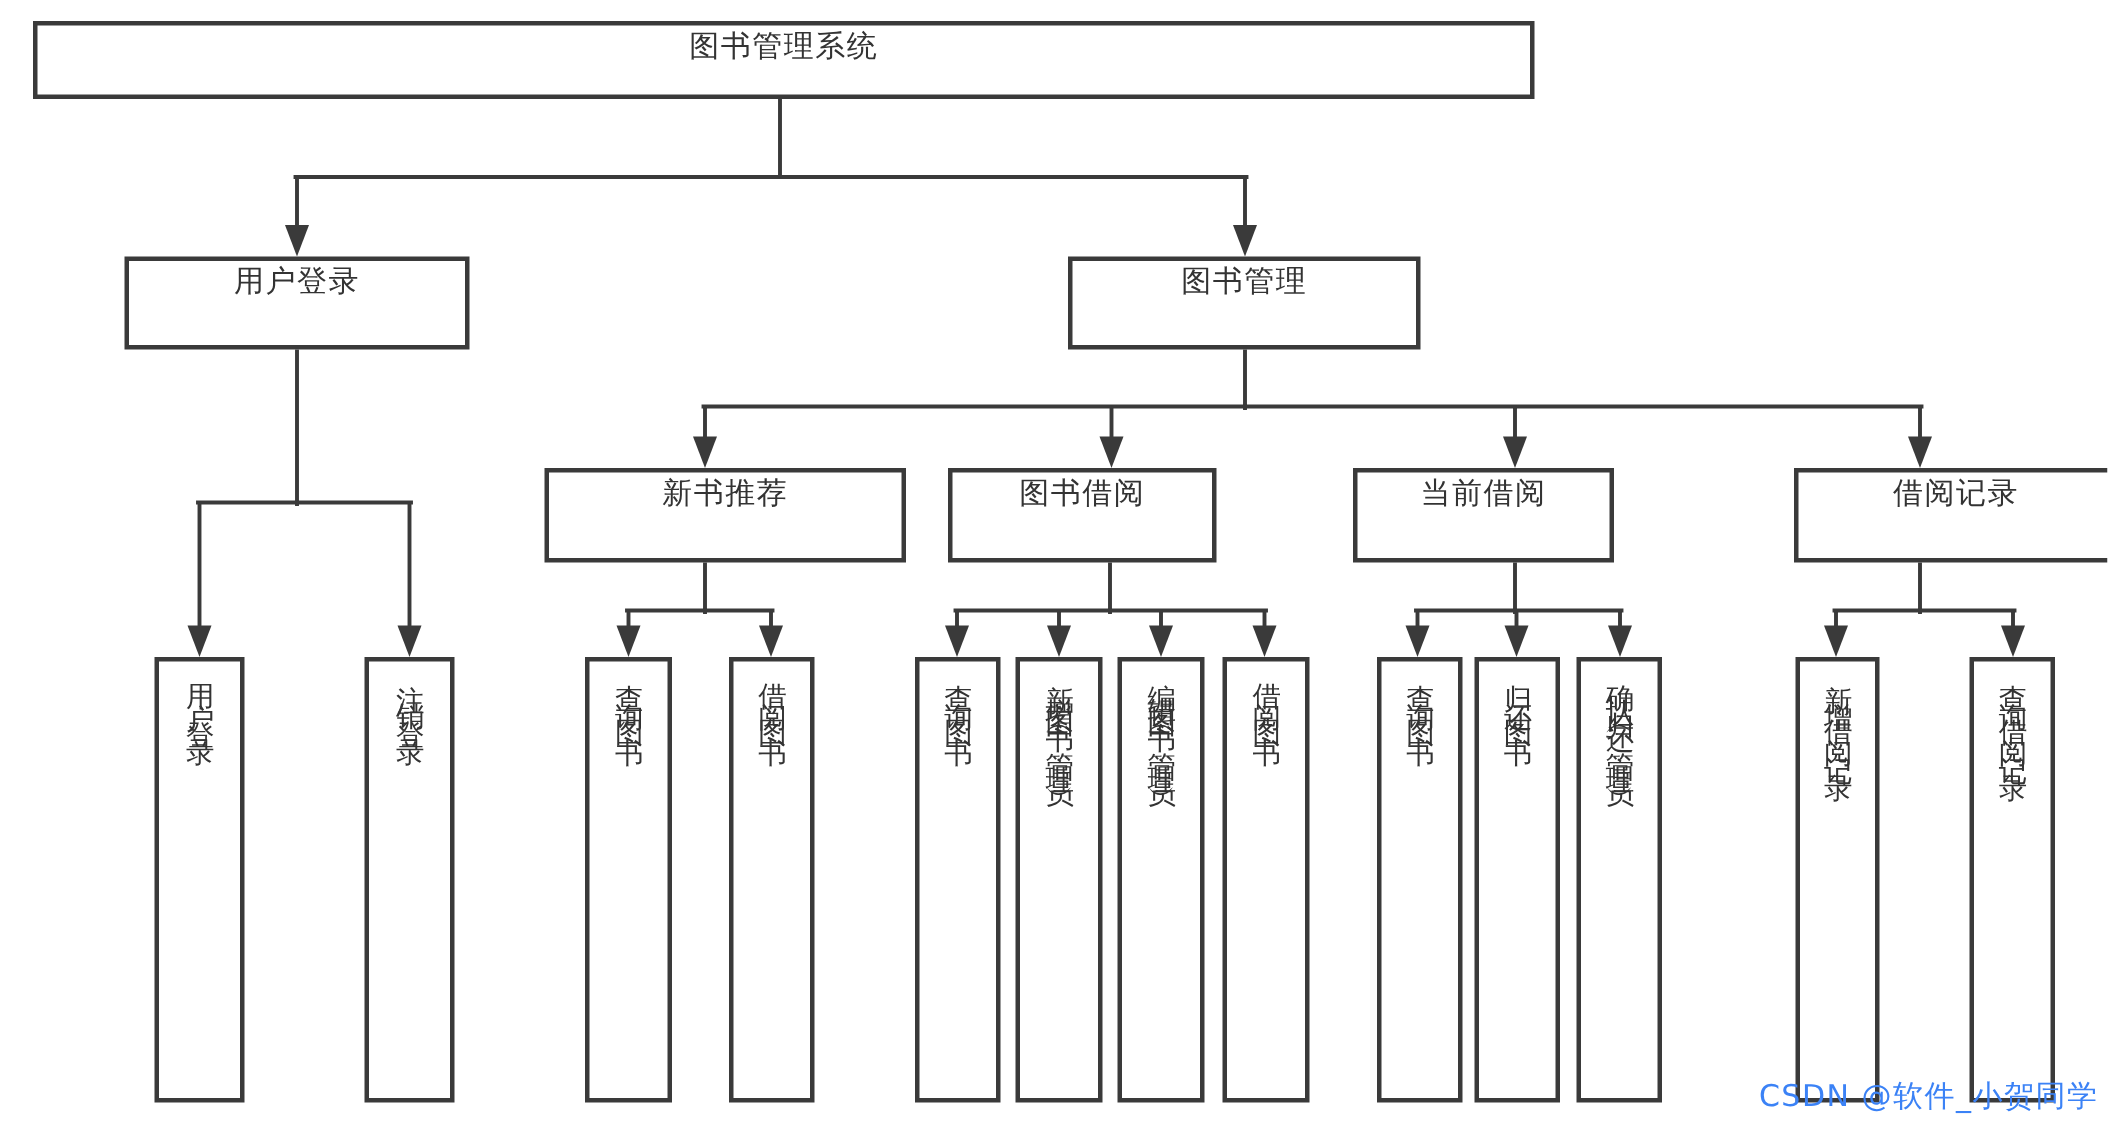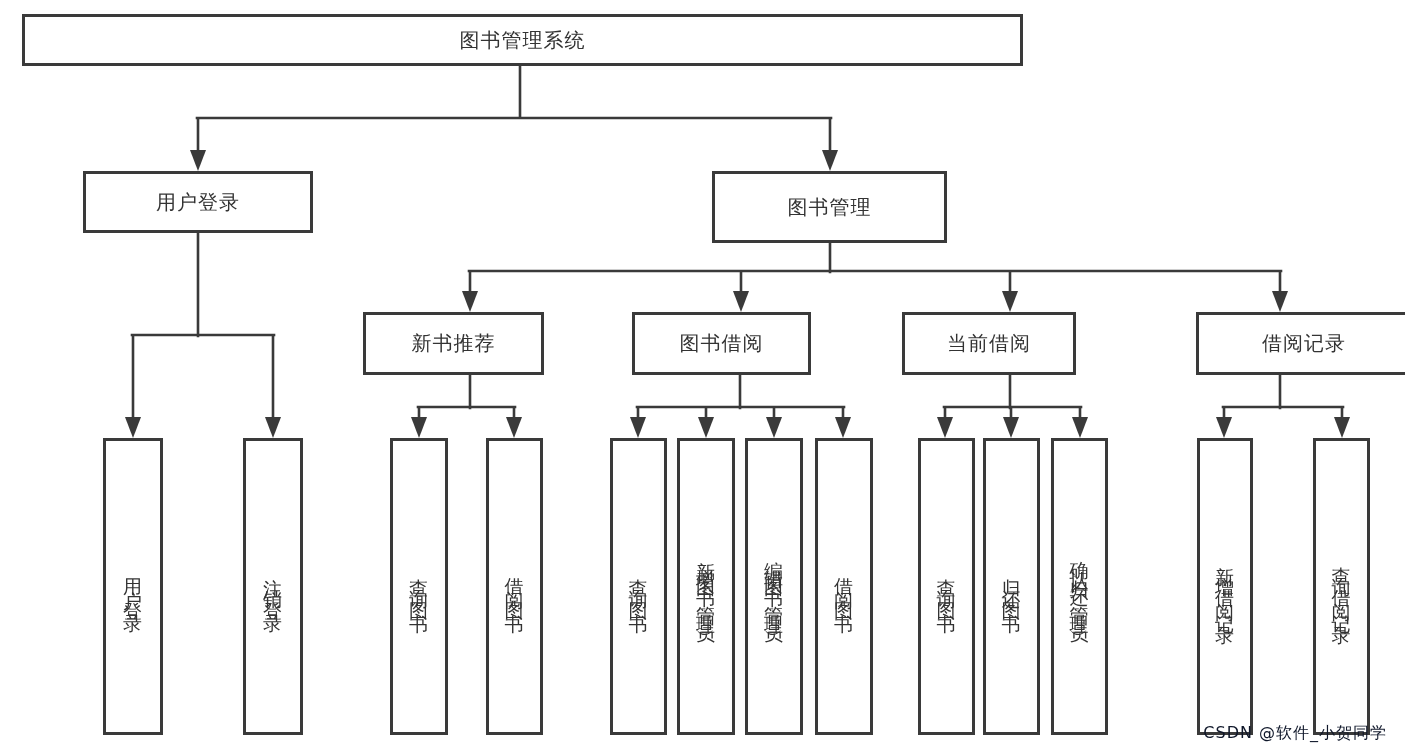--- a/index.html
+++ b/index.html
@@ -15,40 +15,39 @@
   .wires {
     position: absolute;
     left: 0; top: 0;
   }
   .box {
     position: absolute;
     box-sizing: border-box;
     background: #ffffff;
     border: 3px solid #3a3a3a;
     display: flex;
-    align-items: center;
     justify-content: center;
   }
   .hbox { font-size: 20px; letter-spacing: 1px; white-space: nowrap; }
   .vbox span {
     writing-mode: vertical-rl;
     text-orientation: mixed;
     font-size: 19px;
     line-height: 1;
     letter-spacing: 12px;
     white-space: nowrap;
   }
   .vbox.longtext span { letter-spacing: 9px; }
   .watermark {
     position: absolute;
-    right: 18px;
+    right: 6px;
     bottom: 3px;
-    font-size: 16px;
+    font-size: 20px;
     letter-spacing: 1px;
-    color: #0f172a;
+    color: #3b82f6;
     white-space: nowrap;
   }
 </style>
 </head>
 <body>
 
 <div class="stage">
 
   <svg class="wires" width="1405" height="747" viewBox="0 0 1405 747">
     <path fill="none" stroke="#3a3a3a" stroke-width="2.6" stroke-linecap="square" d="
@@ -108,25 +107,25 @@
     </g>
   </svg>
 
   <div class="box hbox" style="left:22px; top:14px; width:1001px; height:52px;">
     <span>图书管理系统</span>
   </div>
 
   <div class="box hbox" style="left:83px; top:171px; width:230px; height:62px;">
     <span>用户登录</span>
   </div>
-  <div class="box hbox" style="left:712px; top:171px; width:235px; height:72px;">
+  <div class="box hbox" style="left:712px; top:171px; width:235px; height:62px;">
     <span>图书管理</span>
   </div>
 
-  <div class="box hbox" style="left:363px; top:312px; width:181px; height:63px;">
+  <div class="box hbox" style="left:363px; top:312px; width:241px; height:63px;">
     <span>新书推荐</span>
   </div>
   <div class="box hbox" style="left:632px; top:312px; width:179px; height:63px;">
     <span>图书借阅</span>
   </div>
   <div class="box hbox" style="left:902px; top:312px; width:174px; height:63px;">
     <span>当前借阅</span>
   </div>
   <div class="box hbox" style="left:1196px; top:312px; width:216px; height:63px;">
     <span>借阅记录</span>

